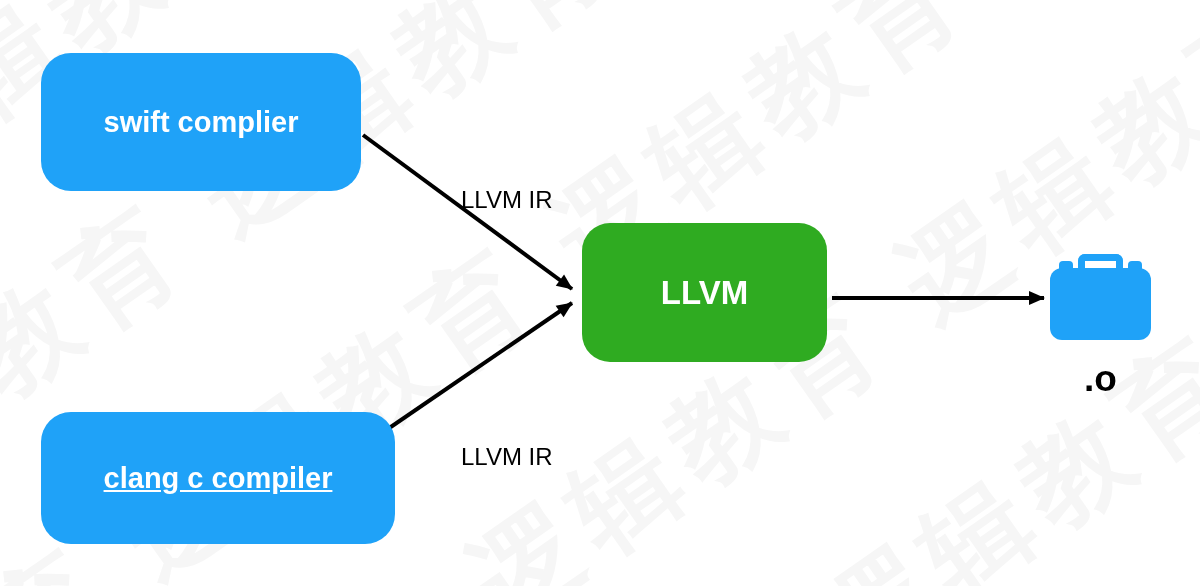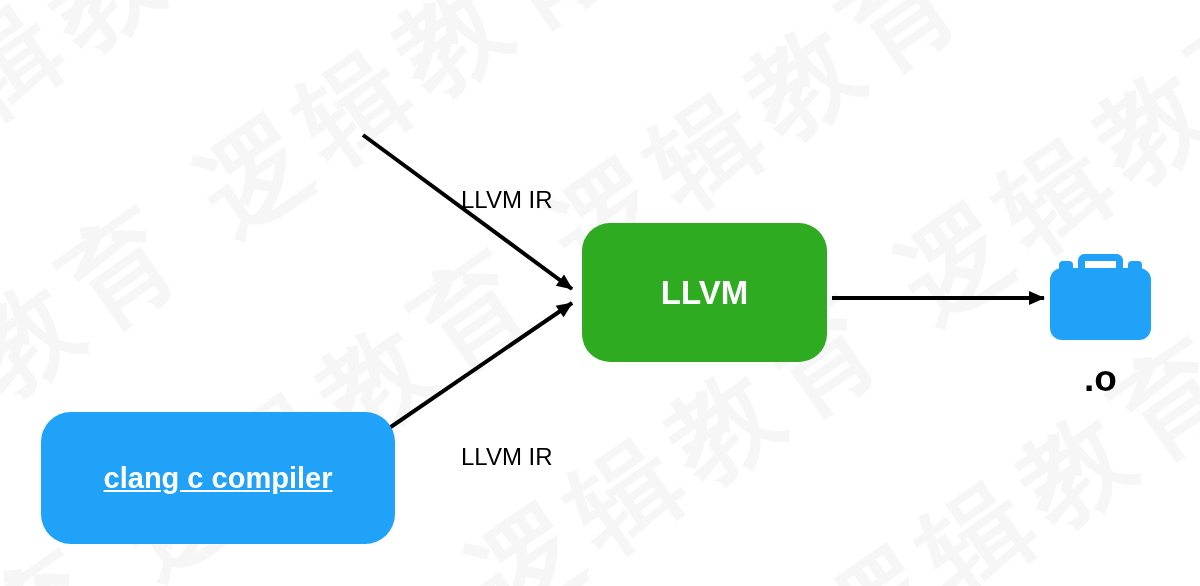--- a/index.html
+++ b/index.html
@@ -131,20 +131,23 @@
     <defs>
       <marker id="ah" markerWidth="22" markerHeight="18" refX="16" refY="8" orient="auto" markerUnits="userSpaceOnUse">
         <path d="M1,1 L17,8 L1,15 Z" fill="#000000"></path>
       </marker>
     </defs>
     <line x1="363" y1="135" x2="572" y2="289" stroke="#000000" stroke-width="4" marker-end="url(#ah)"></line>
     <line x1="363" y1="446" x2="572" y2="303" stroke="#000000" stroke-width="4" marker-end="url(#ah)"></line>
     <line x1="832" y1="298" x2="1044" y2="298" stroke="#000000" stroke-width="4" marker-end="url(#ah)"></line>
   </svg>
 
+  <div id="node-swift" class="node node-blue">
+    <span>swift complier</span>
+  </div>
 
   <div id="node-clang" class="node node-blue">
     <span>clang c compiler</span>
   </div>
 
   <div id="node-llvm" class="node node-green">
     <span>LLVM</span>
   </div>
 
   <div id="edge-label-top" class="edge-label">LLVM IR</div>

